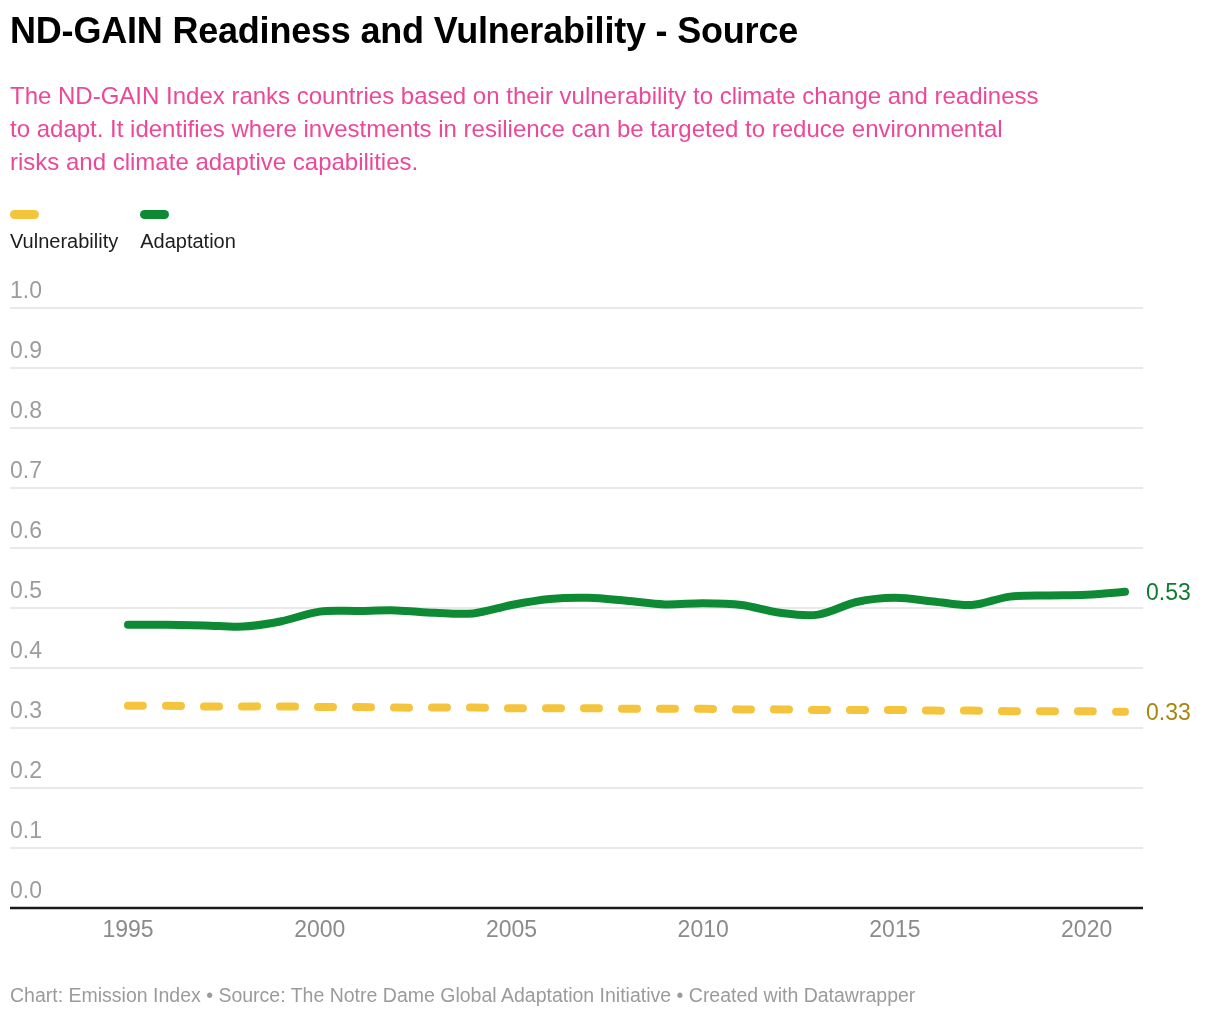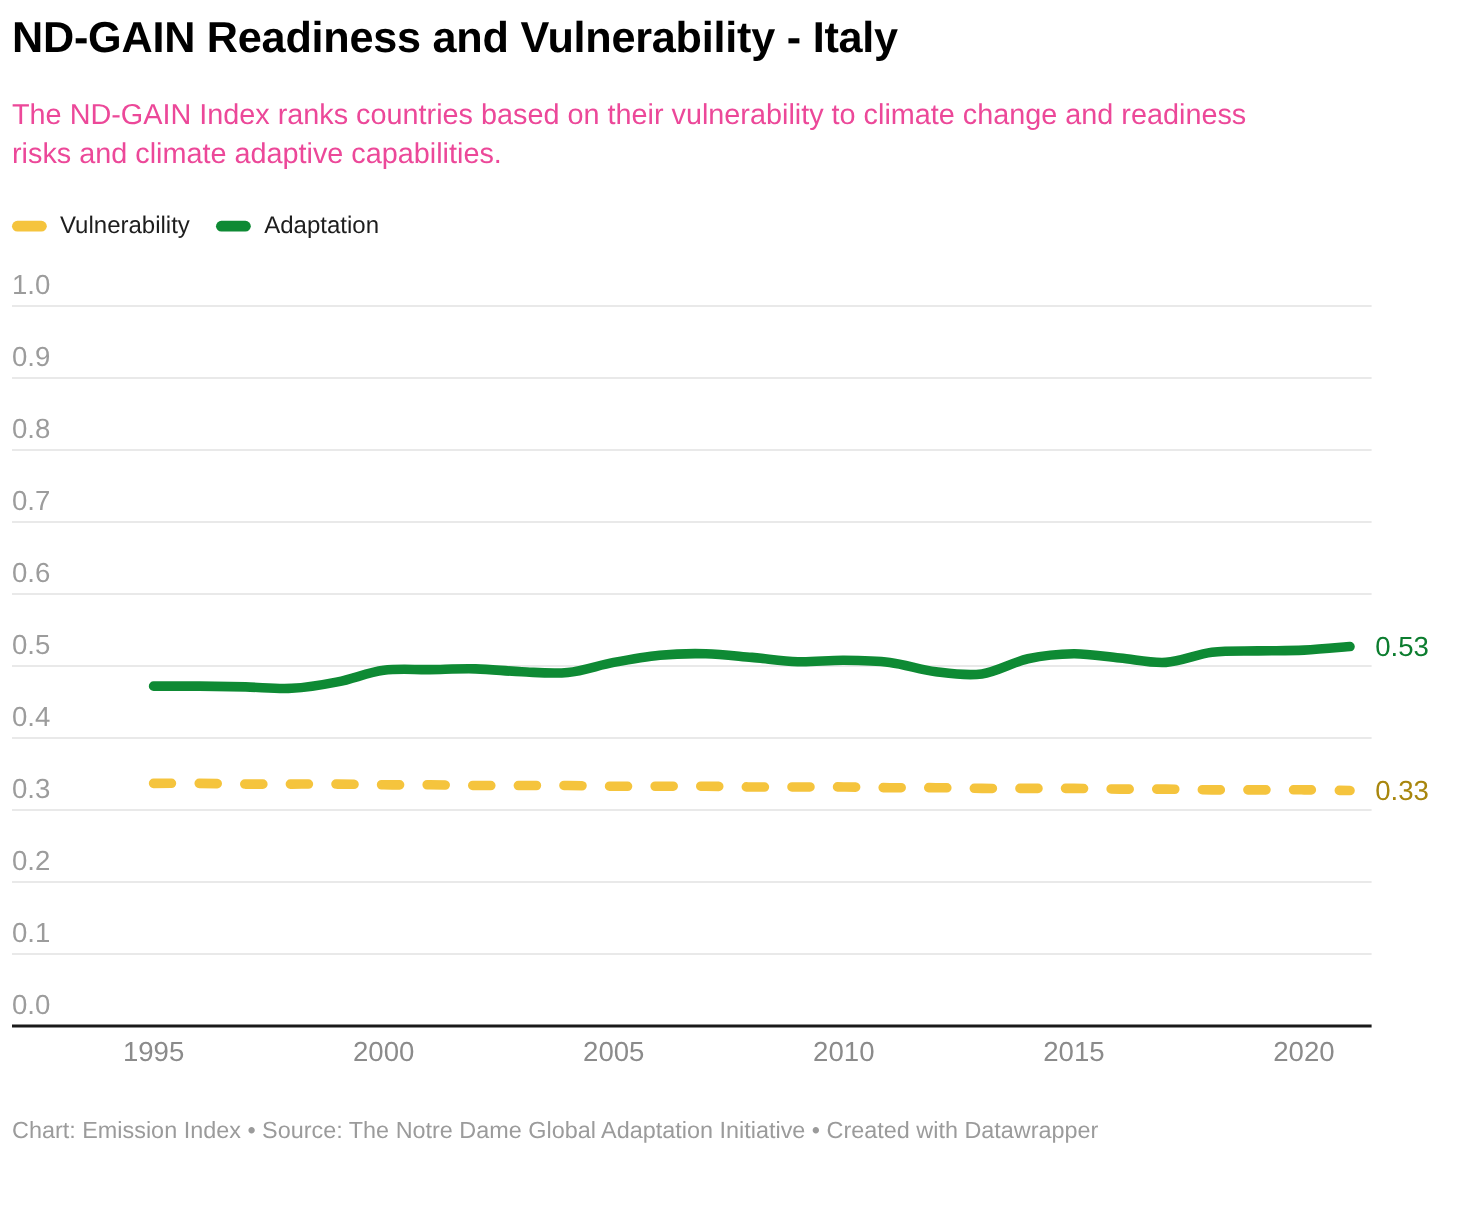--- a/index.html
+++ b/index.html
@@ -19,41 +19,42 @@
   .desc {
     margin-top: 26px;
     font-size: 24px; line-height: 33px; color: #ec4899;
     max-width: 1200px;
   }
   .legend {
     margin-top: 32px;
     display: flex; align-items: center; gap: 22px;
     font-size: 20px; color: #1d1d1d;
   }
-  .legend-item { display: inline-flex; align-items: center; gap: 11px; }
+  .legend-item { display: inline-flex; align-items: flex-start; gap: 11px; flex-direction: column; }
   .swatch {
     display: inline-block; width: 29px; height: 9px; border-radius: 4.5px;
     background: #ccc;
   }
   .chart-wrap { margin-top: 17px; }
   svg { display: block; }
   svg text { font-family: "Liberation Sans", sans-serif; }
   .footer {
     margin-top: 22px;
     font-size: 19.5px; line-height: 26px; color: #9b9b9b;
   }
 </style>
 </head>
 <body>
 
 <div class="card">
-  <h1 class="title">ND-GAIN Readiness and Vulnerability - Italy</h1>
+  <h1 class="title">ND-GAIN Readiness and Vulnerability - Source</h1>
 
   <div class="desc">
     <div>The ND-GAIN Index ranks countries based on their vulnerability to climate change and readiness</div>
+    <div>to adapt. It identifies where investments in resilience can be targeted to reduce environmental</div>
     <div>risks and climate adaptive capabilities.</div>
   </div>
 
   <div class="legend">
     <div class="legend-item">
       <span class="swatch" style="background: rgb(245, 196, 61);"></span>
       <span>Vulnerability</span>
     </div>
     <div class="legend-item">
       <span class="swatch" style="background: rgb(14, 138, 52);"></span>

